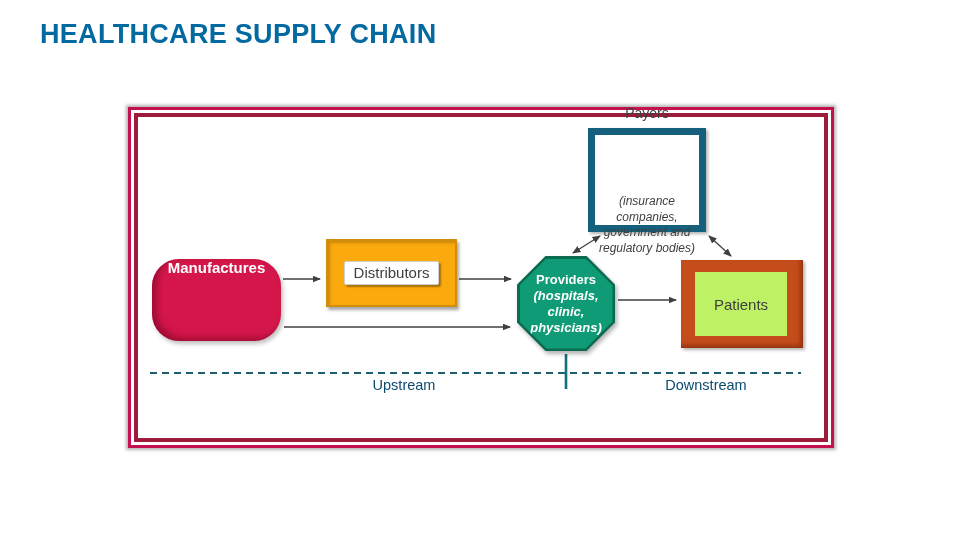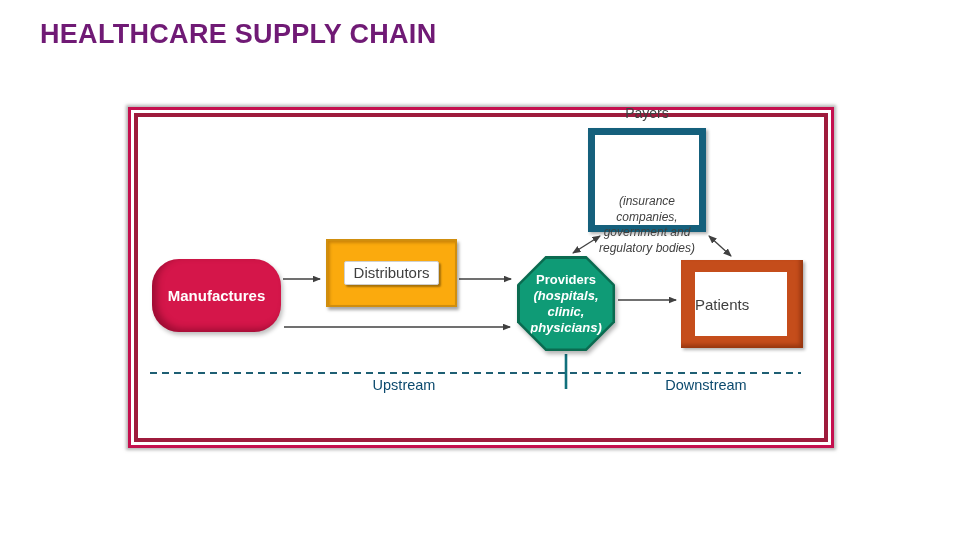--- a/index.html
+++ b/index.html
@@ -3,45 +3,45 @@
 <meta charset="utf-8">
 <style>
   * { margin: 0; padding: 0; box-sizing: border-box; }
   html, body { width: 960px; height: 540px; background: #ffffff; overflow: hidden; }
   body { font-family: "Liberation Sans", "DejaVu Sans", sans-serif; }
 
   .slide { position: relative; width: 960px; height: 540px; background: #ffffff; }
 
   .page-title {
     position: absolute; left: 40px; top: 19px;
-    font-size: 27px; font-weight: 700; color: #701a75; letter-spacing: 0.3px;
+    font-size: 27px; font-weight: 700; color: #0369a1; letter-spacing: 0.3px;
   }
 
   
   .frame {
     position: absolute; left: 128px; top: 107px; width: 706px; height: 341px;
     border: 3px solid #c4104e; background: #ffffff;
     box-shadow: 0 0 3px 2px rgba(120,120,120,0.55);
   }
   .frame-inner {
     position: absolute; inset: 3px;
     border: 4px solid #9e1b3c; background: #ffffff;
   }
 
   
   .connectors { position: absolute; left: 0; top: 0; width: 960px; height: 540px; z-index: 2; pointer-events: none; }
 
   
   .node { position: absolute; z-index: 3; gap: 36px; }
 
   .manufactures {
-    left: 152px; top: 259px; width: 129px; height: 73px;
+    left: 152px; top: 259px; width: 129px; height: 82px;
     background: #d5164a; border-radius: 27px;
     box-shadow: inset 5px -3px 7px rgba(90,0,25,0.45), 2px 3px 4px rgba(0,0,0,0.25);
-    display: flex; align-items: center; justify-content: center;
+    display: flex; align-items: flex-start; justify-content: center;
   }
   .manufactures .lbl { color: #ffffff; font-weight: 700; font-size: 15px; }
 
   .distributors {
     left: 326px; top: 239px; width: 131px; height: 68px;
     background: #fbaa0d; border: 2px solid #d08e0e;
     box-shadow: 2px 3px 3px rgba(0,0,0,0.35), inset 2px 2px 3px rgba(120,70,0,0.35);
     display: flex; align-items: center; justify-content: center;
   }
   .distributors .tag {
@@ -74,22 +74,22 @@
   }
   .payers .lbl { color: #3f3f3f; font-size: 14px; line-height: 18px; }
   .payers .sub { color: #3f3f3f; font-style: italic; font-size: 12px; line-height: 15.5px; width: 102px; text-align: center; margin-top: 36px; }
 
   .patients {
     left: 681px; top: 260px; width: 122px; height: 88px;
     background: #c54d1b;
     box-shadow: 2px 2px 3px rgba(0,0,0,0.3), inset -3px -3px 4px rgba(90,25,0,0.45);
   }
   .patients .inner {
-    position: absolute; inset: 12px 16px 12px 14px; background: #ffffff;
-    display: flex; align-items: center; justify-content: flex-start;
+    position: absolute; inset: 12px 16px 12px 14px; background: #bef264;
+    display: flex; align-items: center; justify-content: center;
   }
   .patients .lbl { color: #3f3f3f; font-size: 15px; }
 
   
   .zone-label {
     position: absolute; z-index: 3; font-size: 14.5px; color: #0c4a6e; text-align: center; width: 130px;
   }
   .zone-upstream { left: 339px; top: 377px; }
   .zone-downstream { left: 641px; top: 377px; }
 </style>

